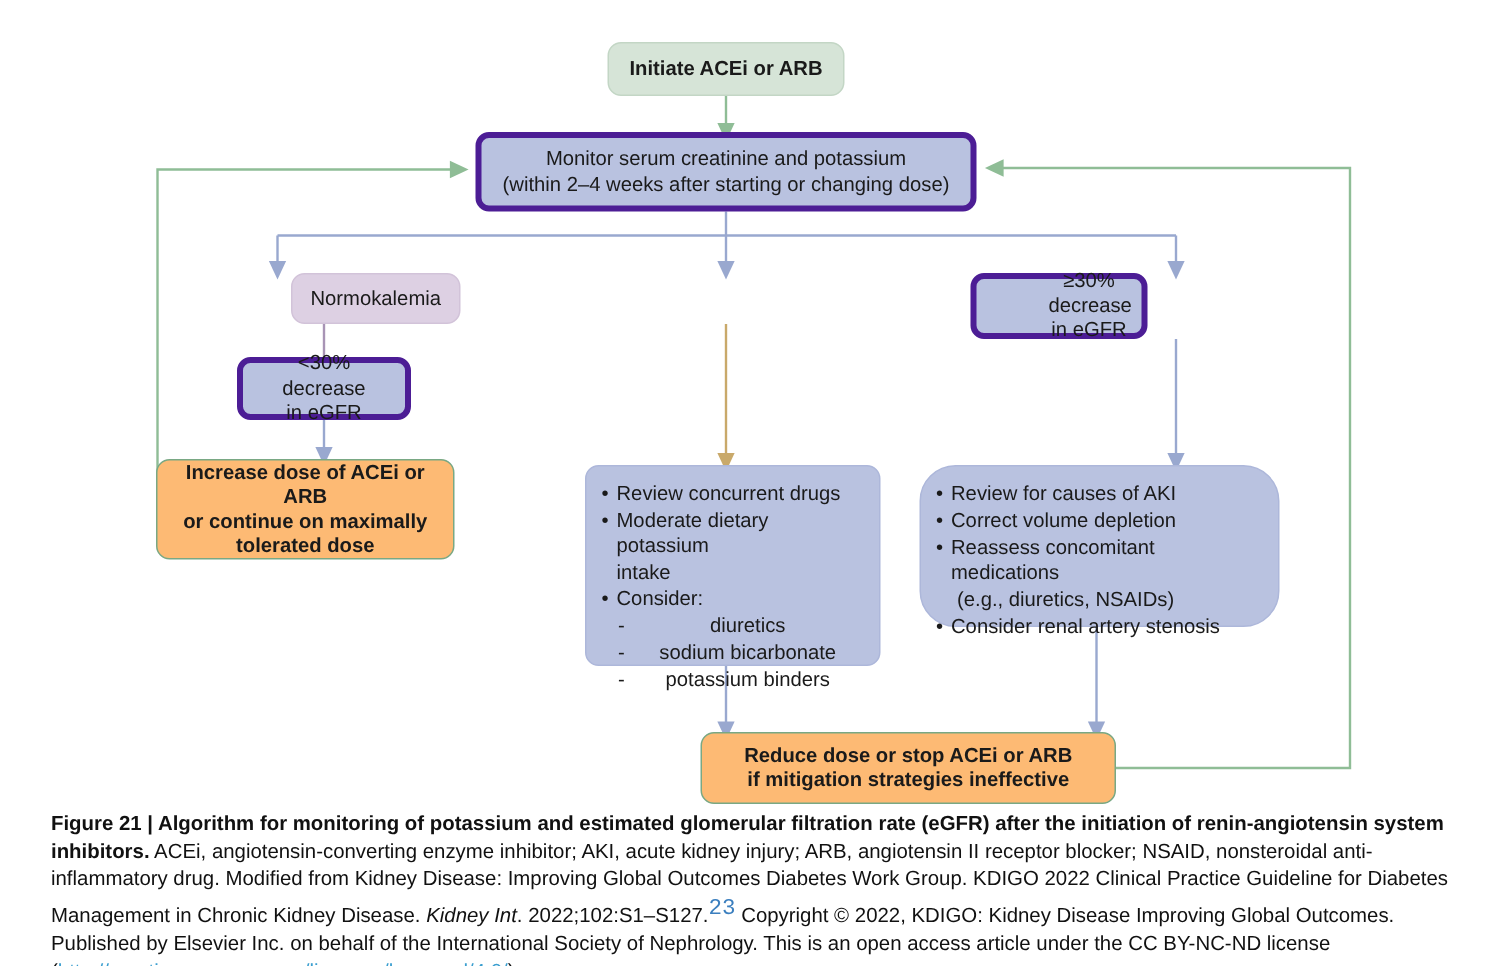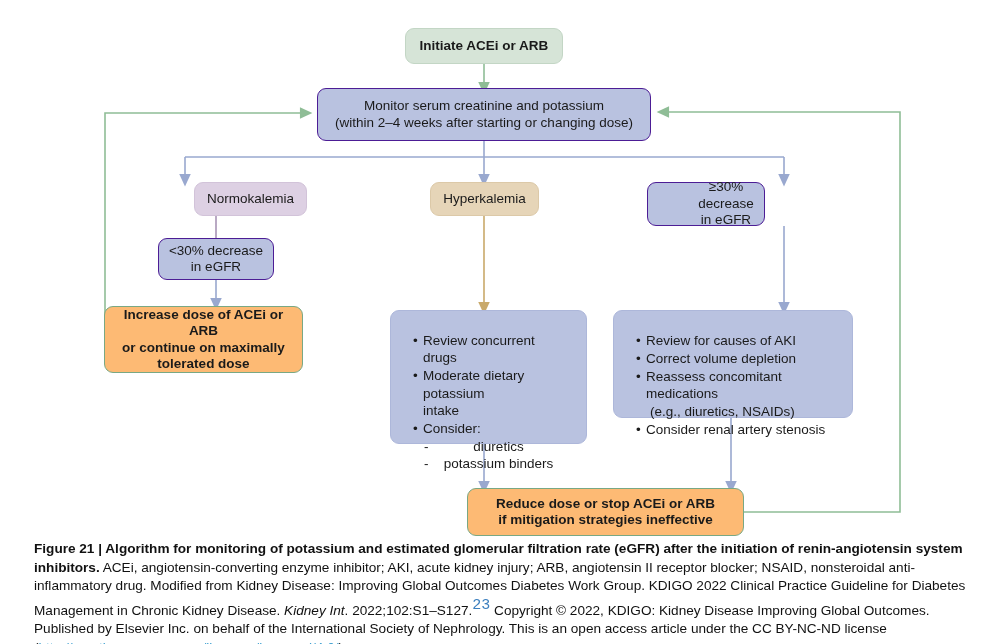--- a/index.html
+++ b/index.html
@@ -22,33 +22,33 @@
     text-align:center;line-height:1.22;
     font-size:13.5px;
     padding:4px 8px;
   }
   .node.bold{font-weight:bold;}
   .node .txt{white-space:pre-line;display:block;width:100%;}
 
   
   .fill-green-light{background:#d6e4d7;border:1px solid #c3d6c5;}
   .fill-green{background:#fdba74;border:1px solid #79a884;}
-  .fill-blue{background:#b9c2e0;border:1px solid #4c1d95;}
+  .fill-blue{background:#b9c2e0;border:4px solid #4c1d95;}
   .fill-lav{background:#ddd0e3;border:1px solid #d2c3d9;}
   .fill-tan{background:#e6d5b8;border:1px solid #dcc9a8;}
 
   
   .listbox{
     position:absolute;box-sizing:border-box;border-radius:9px;
     background:#b9c2e0;border:1px solid #adb7da;
     font-size:13.5px;line-height:1.285;
     padding:9px 11px 9px 10px;
     text-align:left;
   }
-  .listbox ul{list-style:none;margin:12px;padding:0;}
+  .listbox ul{list-style:none;margin:0;padding:0;}
   .listbox li{
     position:relative;padding-left:10px;margin:0 0 0.5px 0;
     white-space:pre-line;
   }
   .listbox li.bullet::before{
     content:"\2022";position:absolute;left:0;top:0;
   }
   .listbox li.dash{padding-left:21px;text-align:center;}
   .listbox li.dash::before{
     content:"-";position:absolute;left:11px;top:0;
@@ -120,23 +120,20 @@
 
     <div class="node fill-blue" style="left:317px;top:88px;width:334px;height:53px;">
       <span class="txt">Monitor serum creatinine and potassium
 (within 2–4 weeks after starting or changing dose)</span>
     </div>
 
     <div class="node fill-lav" style="left:194px;top:182px;width:113px;height:34px;">
       <span class="txt">Normokalemia</span>
     </div>
 
-    <div class="node fill-tan" style="left:430px;top:182px;width:109px;height:34px;">
-      <span class="txt">Hyperkalemia</span>
-    </div>
 
     <div class="node fill-blue" style="left:647px;top:182px;width:118px;height:44px;padding-left:48px;">
       <span class="txt">≥30% decrease
 in eGFR</span>
     </div>
 
     <div class="node fill-blue" style="left:158px;top:238px;width:116px;height:42px;">
       <span class="txt">&lt;30% decrease
 in eGFR</span>
     </div>
@@ -147,25 +144,26 @@
 tolerated dose</span>
     </div>
 
     <div class="listbox" id="hyperk-box" style="left:390px;top:310px;width:197px;height:134px;">
       <ul>
           <li class="bullet">Review concurrent drugs</li>
           <li class="bullet">Moderate dietary potassium
 intake</li>
           <li class="bullet">Consider:</li>
           <li class="dash">diuretics</li>
+          <li class="dash">sodium bicarbonate</li>
           <li class="dash">potassium binders</li>
         </ul>
     </div>
 
-    <div class="listbox" id="egfr-box" style="left:613px;top:310px;width:240px;height:108px;">
+    <div class="listbox" id="egfr-box" style="left:613px;top:310px;width:240px;height:108px;border-radius:24px;">
       <ul>
           <li class="bullet">Review for causes of AKI</li>
           <li class="bullet">Correct volume depletion</li>
           <li class="bullet">Reassess concomitant medications</li>
           <li class="cont">(e.g., diuretics, NSAIDs)</li>
           <li class="bullet">Consider renal artery stenosis</li>
         </ul>
     </div>
 
     <div class="node fill-green bold" style="left:467px;top:488px;width:277px;height:48px;">

